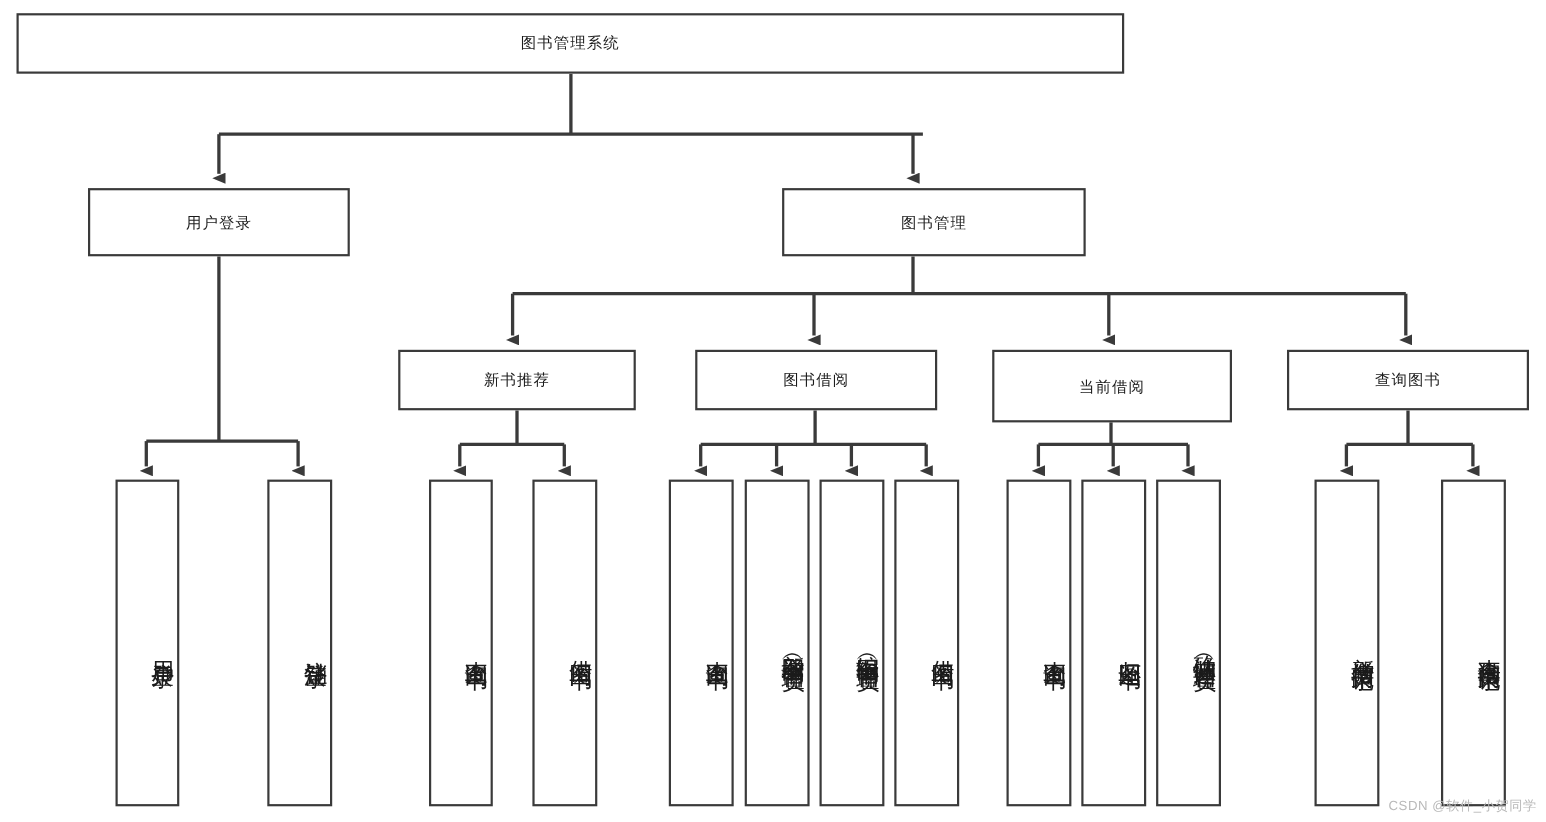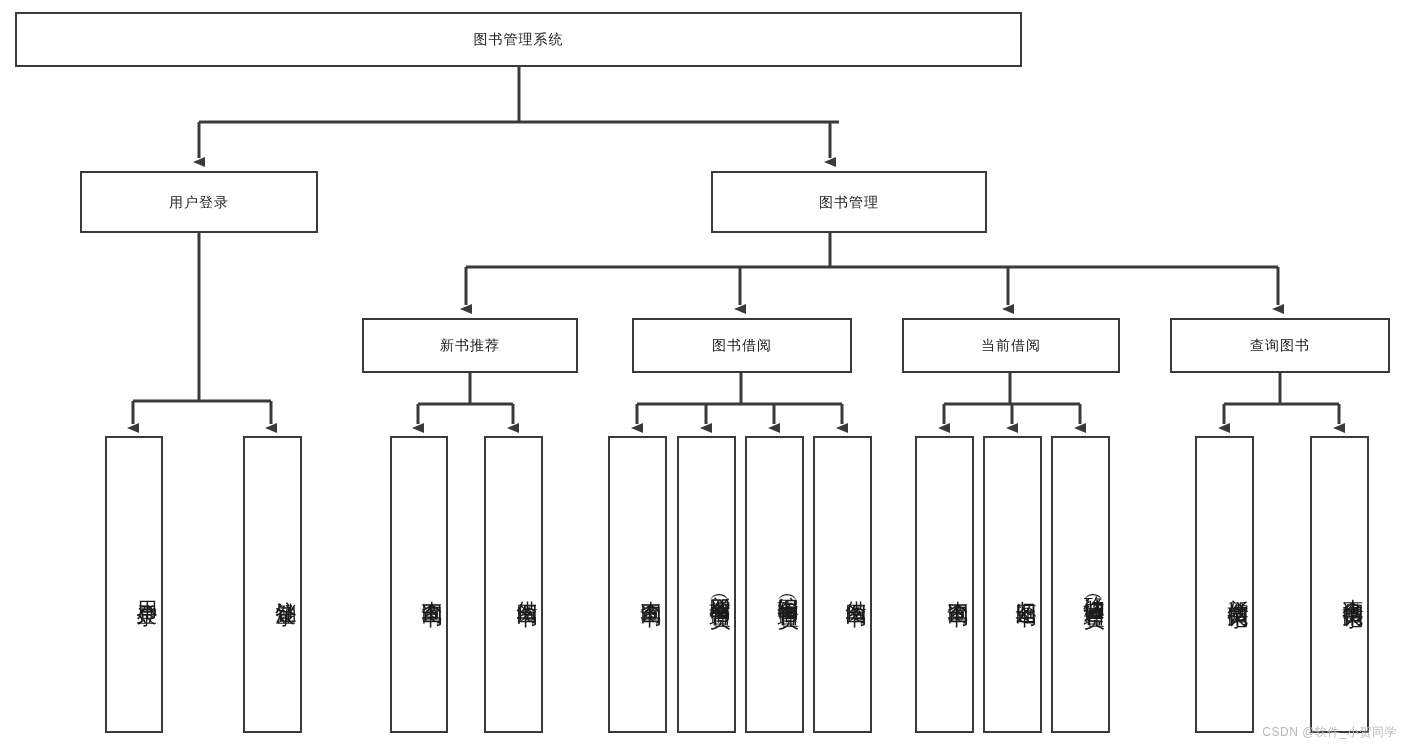--- a/index.html
+++ b/index.html
@@ -145,21 +145,21 @@
   <div class="node-box horizontal" id="node-l1-1" style="left: 711px; top: 171px; width: 276px; height: 62px;">
     <span class="node-label">图书管理</span>
   </div>
 
   <div class="node-box horizontal" id="node-l2-0" style="left: 362px; top: 318px; width: 216px; height: 55px;">
     <span class="node-label">新书推荐</span>
   </div>
   <div class="node-box horizontal" id="node-l2-1" style="left: 632px; top: 318px; width: 220px; height: 55px;">
     <span class="node-label">图书借阅</span>
   </div>
-  <div class="node-box horizontal" id="node-l2-2" style="left: 902px; top: 318px; width: 218px; height: 55px;">
+  <div class="node-box horizontal" id="node-l2-2" style="left: 902px; top: 318px; width: 218px; height: 66px;">
     <span class="node-label">当前借阅</span>
   </div>
   <div class="node-box horizontal" id="node-l2-3" style="left: 1170px; top: 318px; width: 220px; height: 55px;">
     <span class="node-label">查询图书</span>
   </div>
 
   <div class="node-box vertical" id="node-leaf-0" style="left: 105px; top: 436px; width: 58px; height: 297px;">
     <span class="node-label">用户登录</span>
   </div>
   <div class="node-box vertical" id="node-leaf-1" style="left: 243px; top: 436px; width: 59px; height: 297px;">

